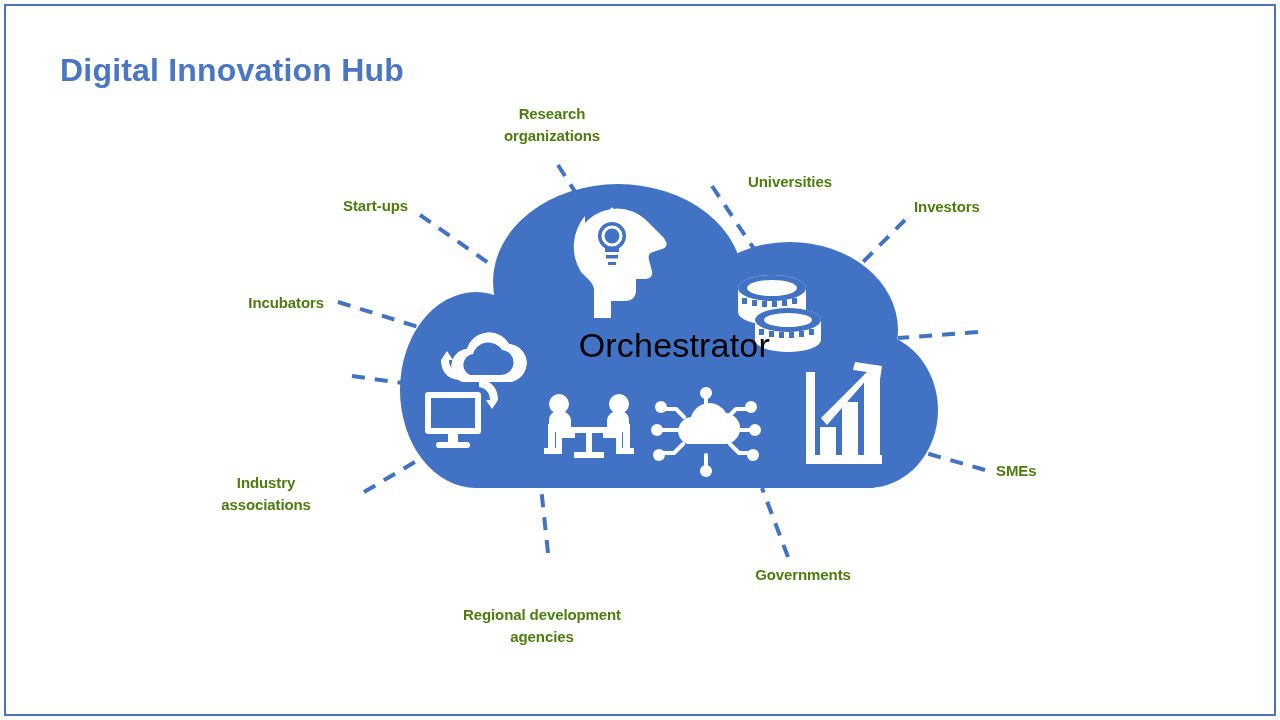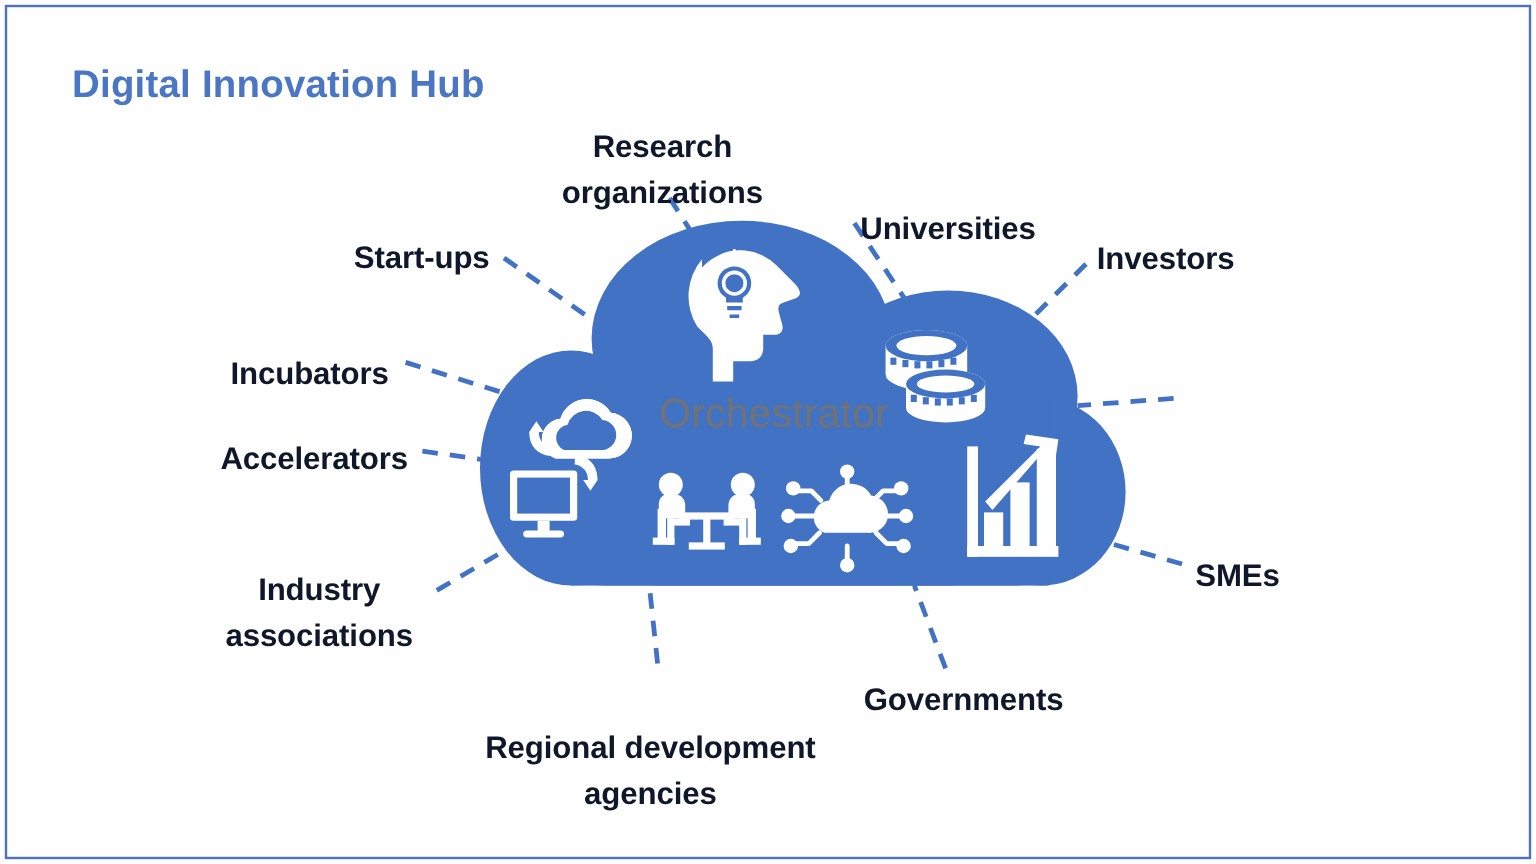--- a/index.html
+++ b/index.html
@@ -55,39 +55,39 @@
   }
   #cloud-svg {
     position: absolute;
     left: 0;
     top: 0;
     width: 1280px;
     height: 720px;
   }
   .node-label {
     position: absolute;
-    font-size: 26px;
+    font-size: 15px;
     font-weight: bold;
-    color: #0f172a;
+    color: #4d7c0f;
     line-height: 1.48;
     white-space: pre-line;
     letter-spacing: -0.1px;
   }
   .nl-right { text-align: left; }
   .nl-left  { text-align: right; }
   .nl-center{ text-align: center; }
 
   #orchestrator-label {
     position: absolute;
     left: 520px;
     top: 326px;
     width: 250px;
-    text-align: center;
+    text-align: right;
     font-size: 34px;
-    color: #737373;
+    color: #000000;
     letter-spacing: 0.2px;
   }
 </style>
 </head>
 <body>
 
 <div id="slide">
 
   <div id="slide-frame"></div>
 
@@ -243,20 +243,19 @@
     <div class="node-label nl-right" style="left:996px; top:460px; width:140px;">SMEs</div>
 
     <div class="node-label nl-center" style="left:697px; top:564px; width:212px;">Governments</div>
 
     <div class="node-label nl-center" style="left:396px; top:560px; width:292px;margin-top:44px;">Regional development
 agencies</div>
 
     <div class="node-label nl-center" style="left:176px; top:460px; width:180px;margin-top:12px;">Industry
 associations</div>
 
-    <div class="node-label nl-left" style="left:128px; top:363px; width:212px;">Accelerators</div>
 
     <div class="node-label nl-left" style="left:128px; top:292px; width:196px;">Incubators</div>
 
     <div class="node-label nl-left" style="left:220px; top:195px; width:188px;">Start-ups</div>
 
   </div>
 </div>
 
 </body></html>

